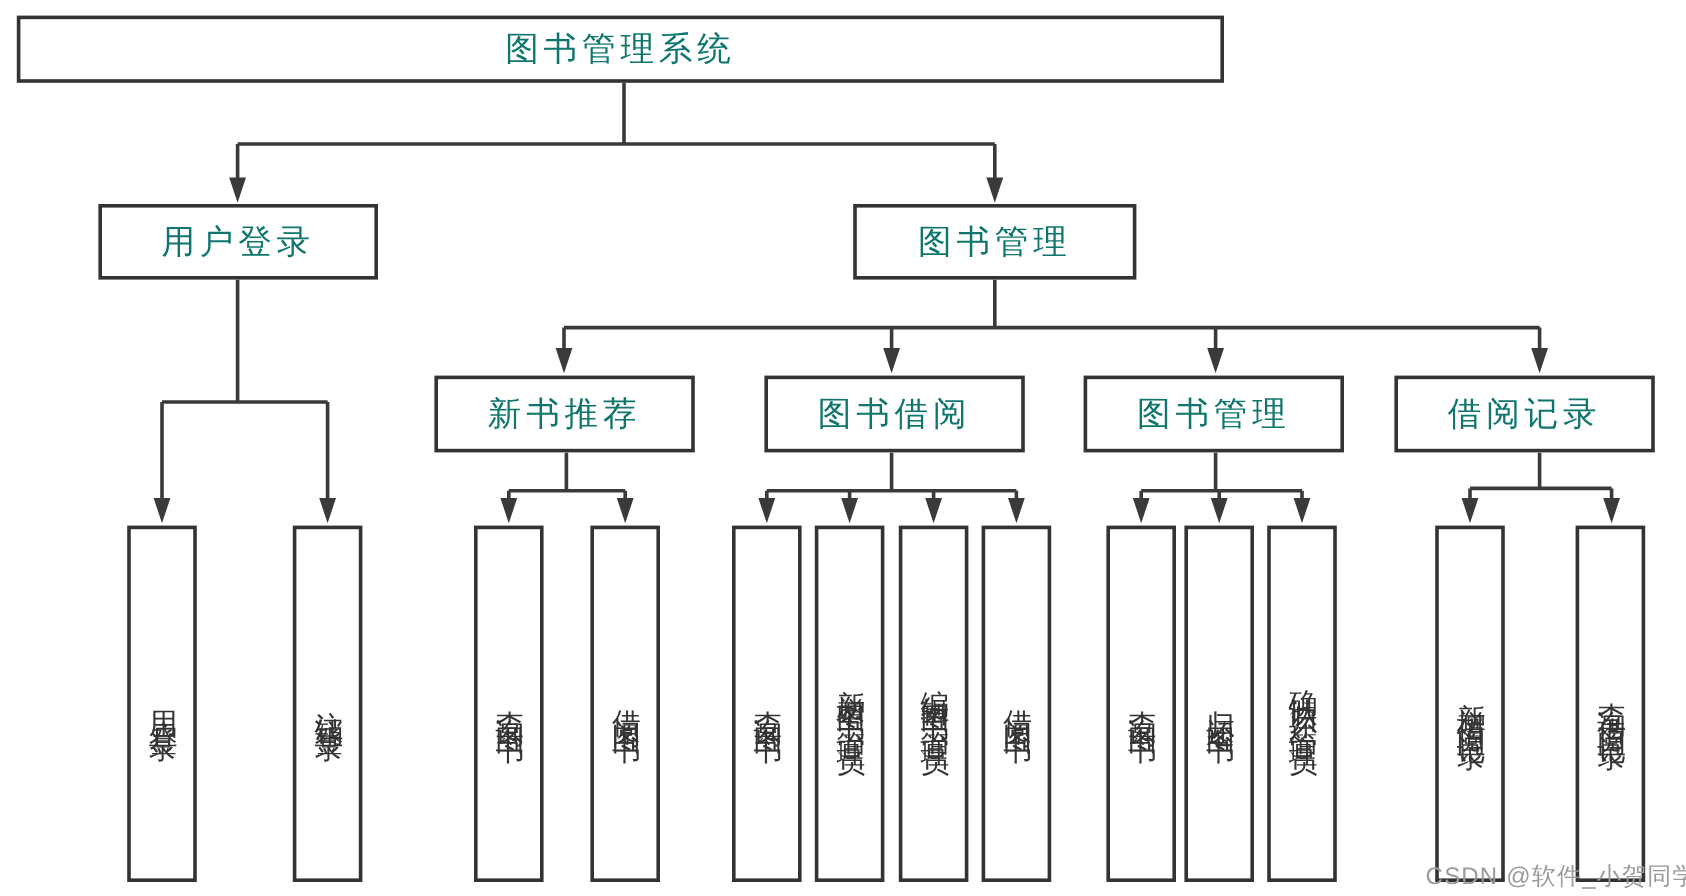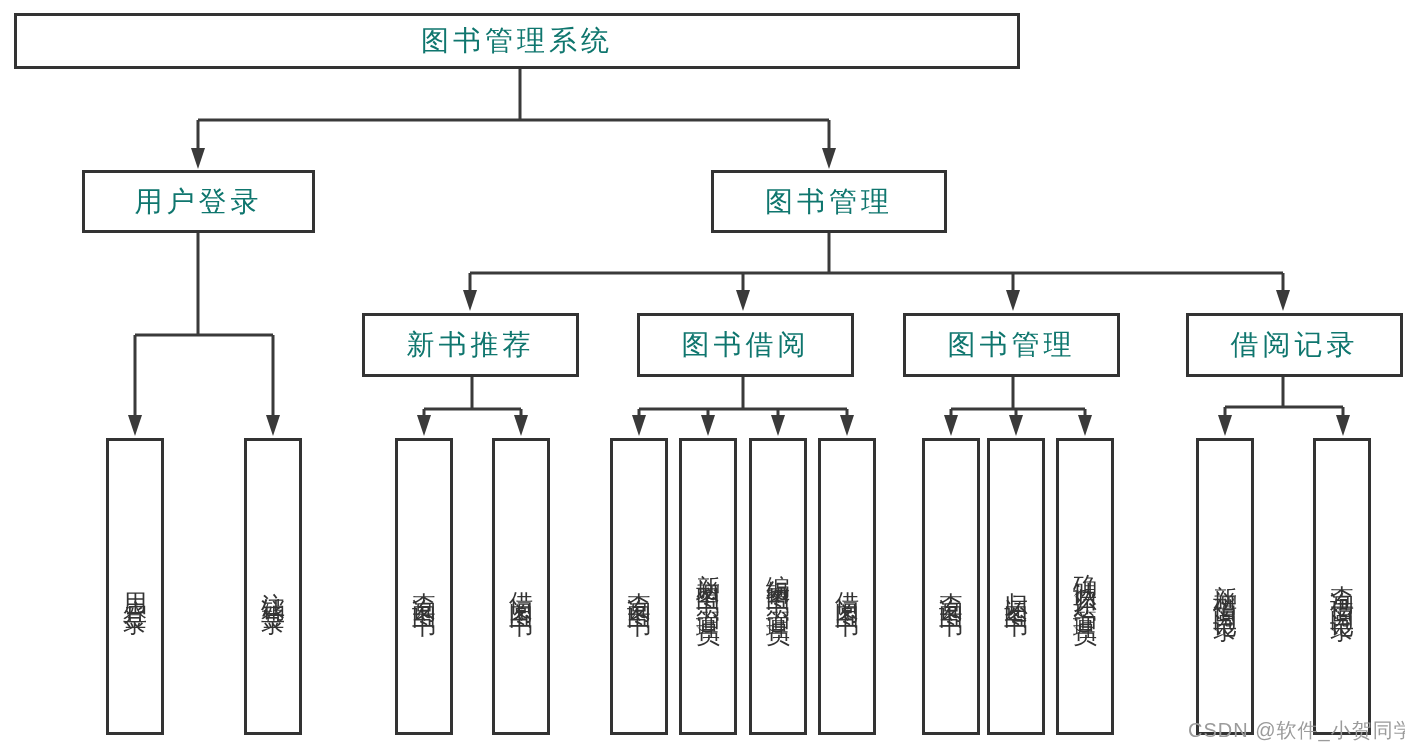--- a/index.html
+++ b/index.html
@@ -40,21 +40,21 @@
     color: #0f766e;
     font-family: Liberation Serif, serif;
   }
   .root  { left: 14px;  top: 13px;  width: 1006px; height: 56px; }
   .lvl2a { left: 82px;  top: 170px; width: 233px;  height: 63px; }
   .lvl2b { left: 711px; top: 170px; width: 236px;  height: 63px; text-align: right; }
   .lvl3  { top: 313px; width: 217px; height: 64px; }
   .l3a { left: 362px; }
   .l3b { left: 637px; }
   .l3c { left: 903px; }
-  .l3d { left: 1186px; text-align: center; }
+  .l3d { left: 1162px; text-align: center; }
   .leaf {
     top: 438px;
     width: 58px;
     height: 297px;
   }
   .vtext {
     writing-mode: vertical-rl;
     text-orientation: mixed;
     font-size: 24px;
     letter-spacing: 7px;

